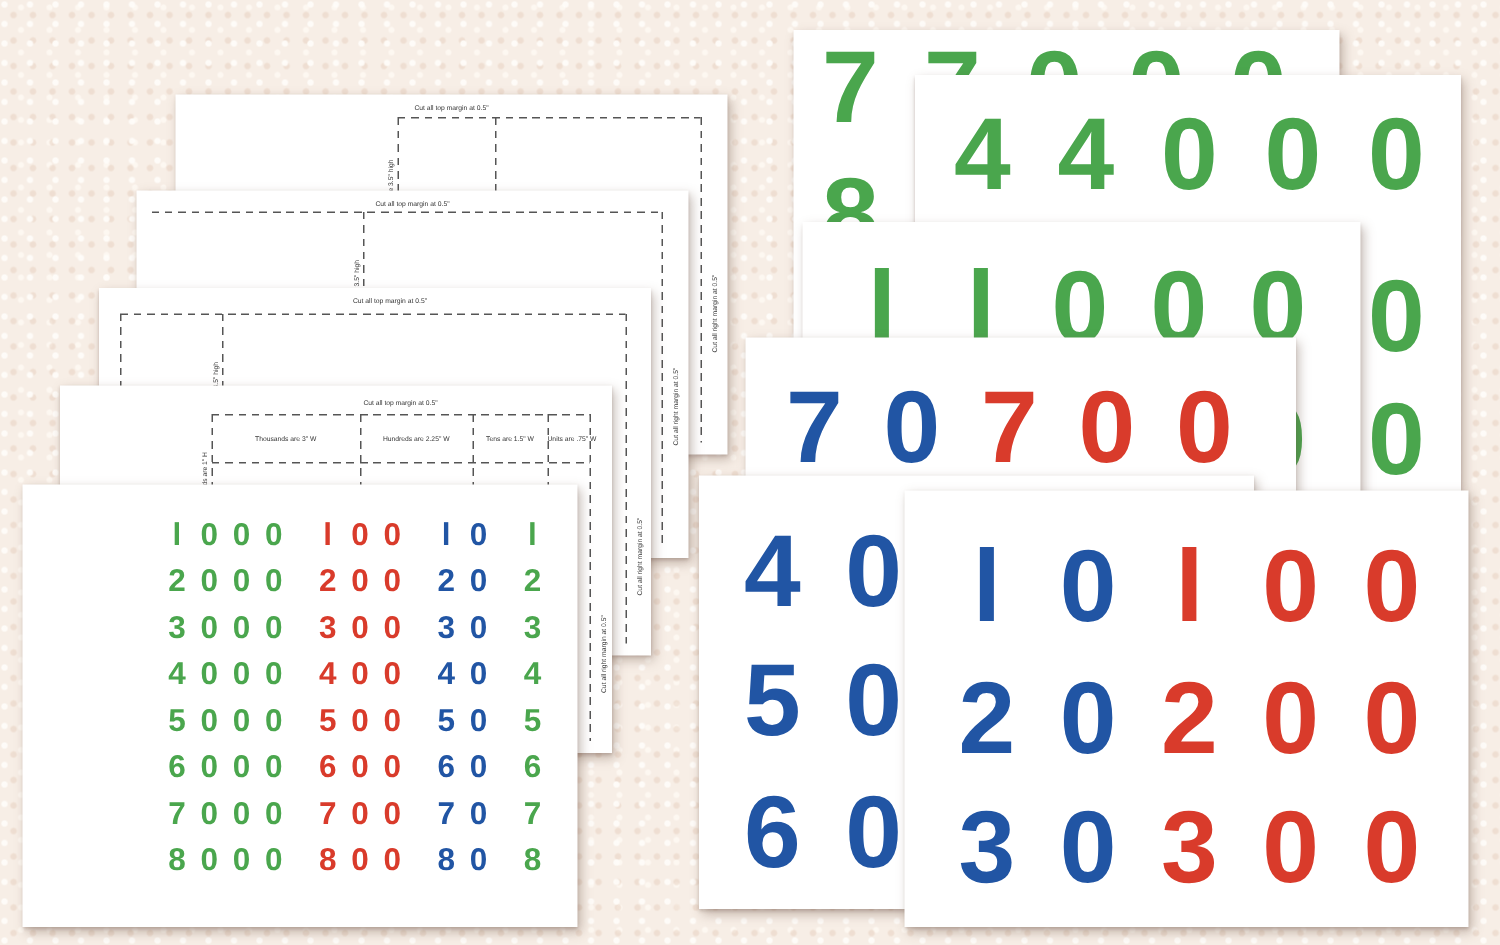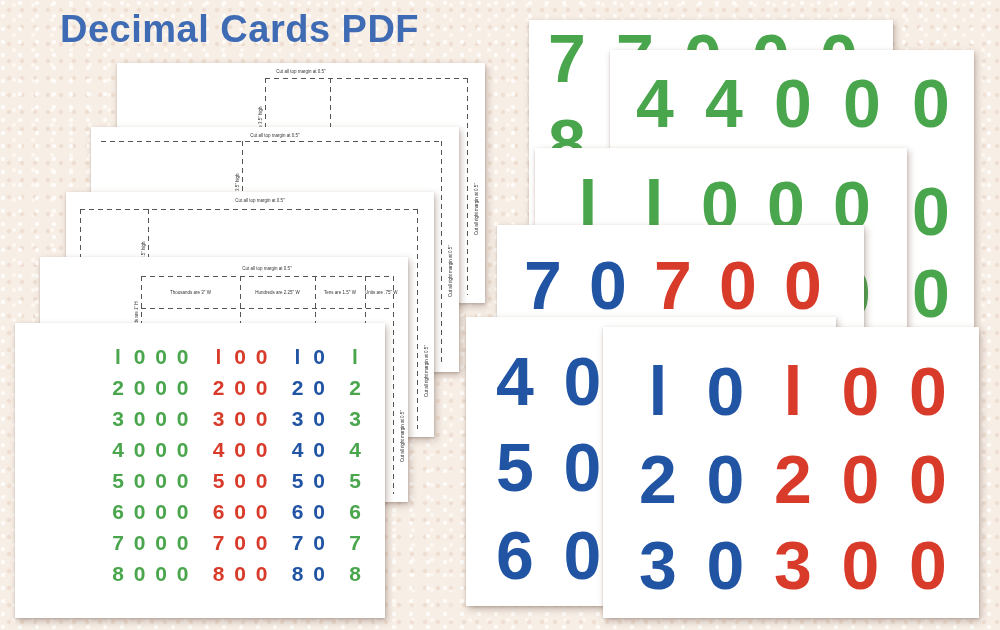--- a/index.html
+++ b/index.html
@@ -30,21 +30,20 @@
     position:absolute;font-size:4.5px;line-height:5px;color:#333;white-space:nowrap;
     transform:rotate(-90deg);transform-origin:0 0;
   }
   .bigdigit{position:absolute;width:44px;text-align:center;font-weight:700;font-size:68px;line-height:1;}
   .sdigit{position:absolute;width:24px;text-align:center;font-weight:700;font-size:21px;line-height:1;}
 </style>
 </head>
 <body>
 
 <div id="scene">
-  <div id="page-title" style="color: rgb(62, 107, 179);">Decimal Cards PDF</div>
 <div class="page" style="left: 117px; top: 63px; width: 368px; height: 240px; z-index: 1;">
       <div class="tlabel" style="left: 184px; top: 6px; transform: translateX(-50%);">Cut all top margin at 0.5"</div>
       <div class="hdash" style="left: 148px; top: 15px; width: 202px;"></div>
       <div class="vdash" style="left: 148px; top: 15px; height: 217px;"></div>
       <div class="vdash" style="left: 213px; top: 15px; height: 217px;"></div>
       <div class="vdash" style="left: 350px; top: 15px; height: 217px;"></div>
       <div class="vlabel" style="left: 141px; top: 82px;">Cards are 3.5" high</div>
       <div class="vlabel" style="left: 357px; top: 172px;">Cut all right margin at 0.5"</div>
     </div>
     <div class="page" style="left: 91px; top: 127px; width: 368px; height: 245px; z-index: 2;">

